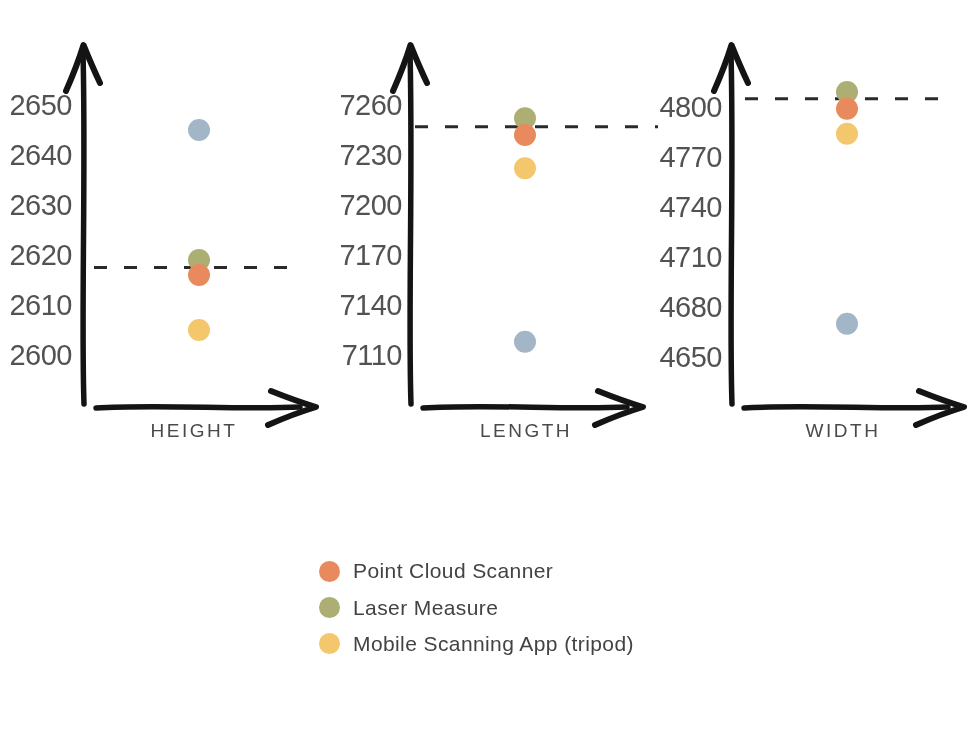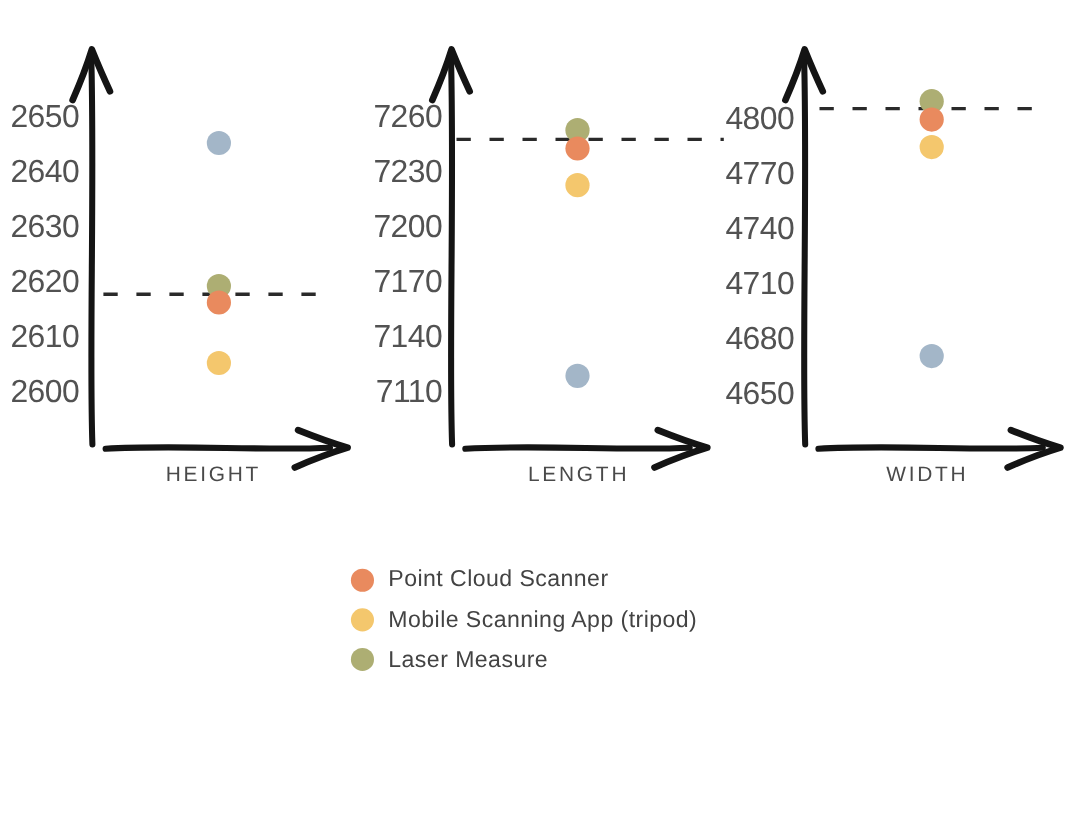--- a/index.html
+++ b/index.html
@@ -8,21 +8,21 @@
     font-family:"Liberation Sans", sans-serif;
   }
   svg.chart{position:absolute;top:0;width:330px;height:470px;}
   #chart0{left:0;} #chart1{left:330px;} #chart2{left:650px;}
   .axis{stroke:#141414;fill:none;stroke-linecap:round;stroke-linejoin:round;}
   .axis.shaft{stroke-width:5.5;}
   .axis.head{stroke-width:6;}
   text.tick{fill:#525252;font-size:29px;letter-spacing:-0.5px;}
   text.axis-title{fill:#4a4a4a;font-size:19px;letter-spacing:2.5px;text-anchor:middle;}
   line.refline{stroke:#2a2a2a;stroke-width:3;stroke-dasharray:13 17;stroke-linecap:butt;}
-  .legend{position:absolute;left:319px;top:509px;}
+  .legend{position:absolute;left:319px;top:553px;}
   .legend-row{display:flex;align-items:center;height:36.4px;}
   .swatch{width:21px;height:21px;border-radius:50%;flex:0 0 21px;margin-right:13px;}
   .legend-label{font-size:21px;color:#434343;letter-spacing:0.4px;white-space:nowrap;}
 </style>
 </head>
 <body>
 
 <div class="canvas">
 
   <svg id="chart0" class="chart" viewBox="0 0 330 470">
@@ -87,22 +87,22 @@
       </g>
     <text class="axis-title" x="193" y="437">WIDTH</text>
   </svg>
 
   <div class="legend">
     <div class="legend-row">
       <span class="swatch" style="background: rgb(233, 138, 94);"></span>
       <span class="legend-label">Point Cloud Scanner</span>
     </div>
     <div class="legend-row">
+      <span class="swatch" style="background: rgb(173, 174, 115);"></span>
+      <span class="legend-label">Laser Measure</span>
+    </div>
+    <div class="legend-row">
       <span class="swatch" style="background: rgb(244, 199, 109);"></span>
       <span class="legend-label">Mobile Scanning App (tripod)</span>
-    </div>
-    <div class="legend-row">
-      <span class="swatch" style="background: rgb(173, 174, 115);"></span>
-      <span class="legend-label">Laser Measure</span>
     </div>
   </div>
 
 </div>
 
 </body></html>

